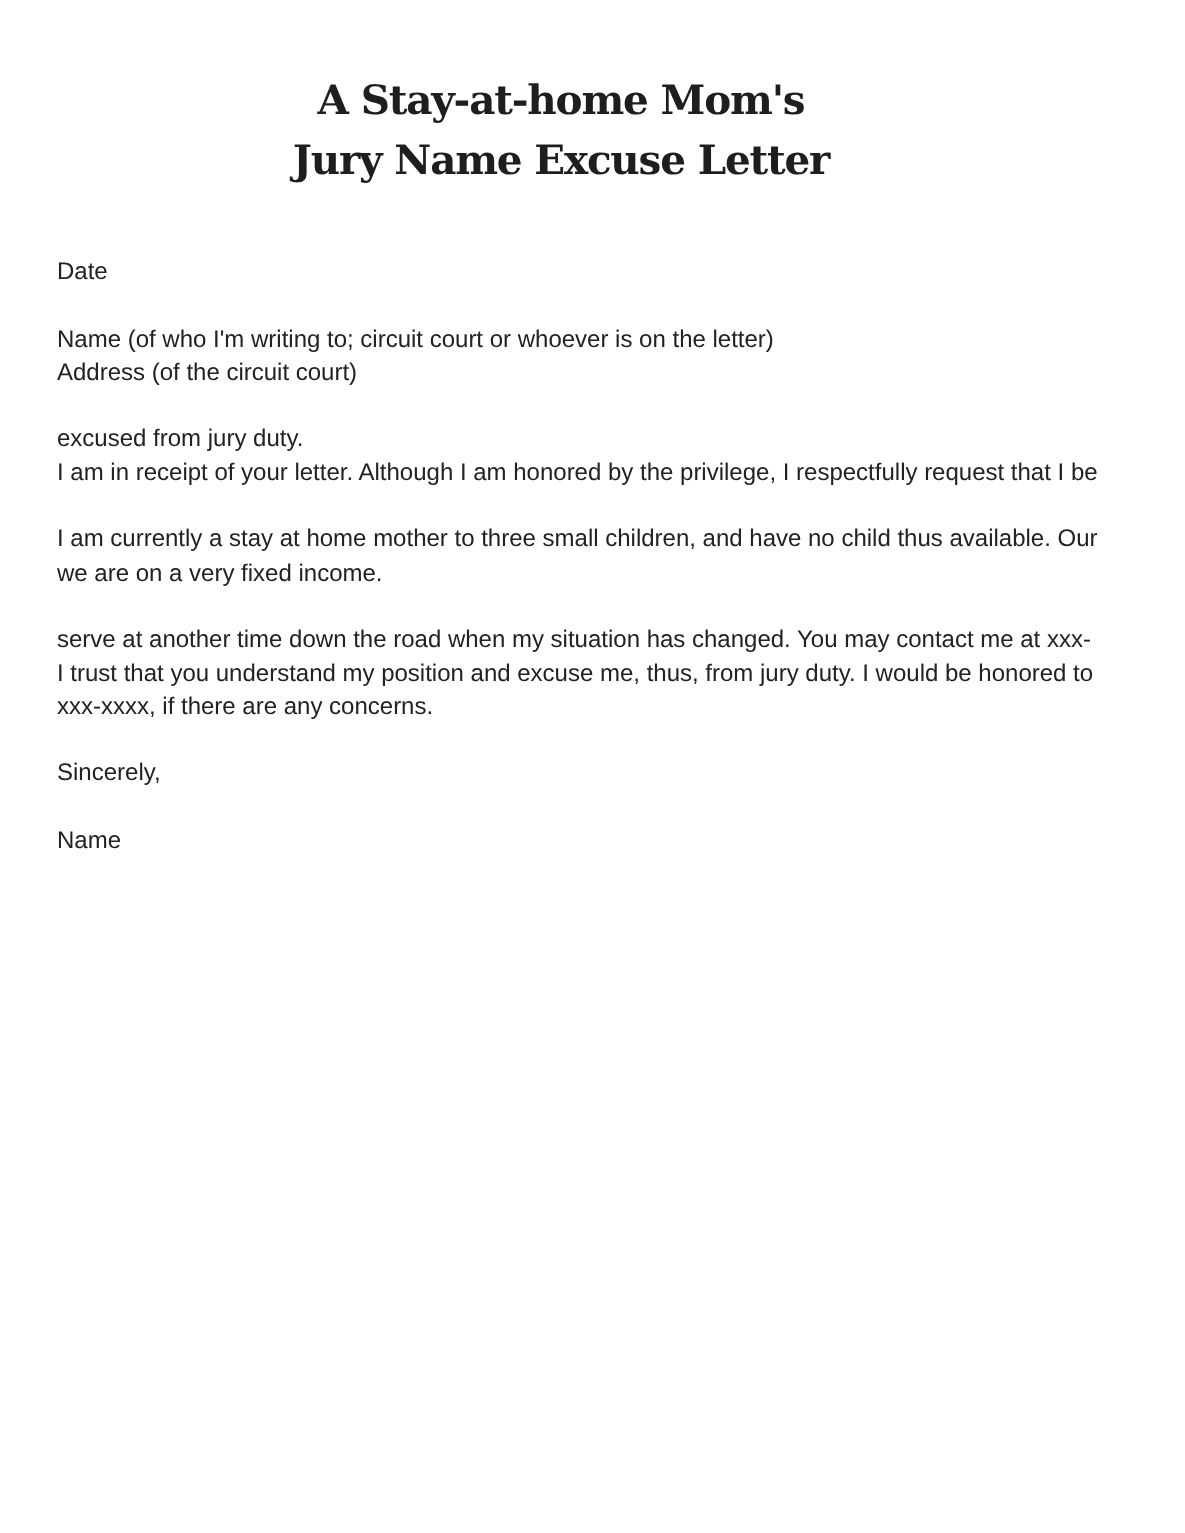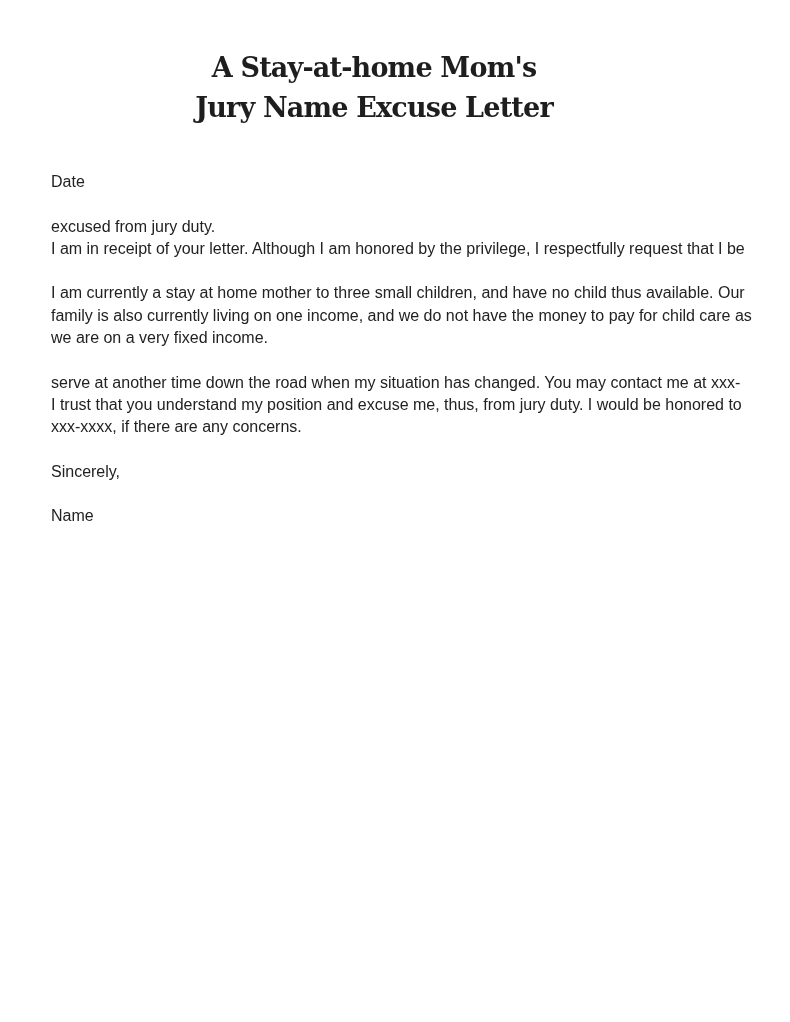--- a/index.html
+++ b/index.html
@@ -29,21 +29,21 @@
       font-family: "DejaVu Serif", "Liberation Serif", serif;
       font-weight: bold;
       font-size: 27px;
       line-height: 40px;
       letter-spacing: -0.8px;
       color: #1e1e1e;
     }
     .title .line { display: block; }
     .body {
       position: absolute;
-      left: 51px;
+      left: 38px;
       top: 171px;
       width: 720px;
       font-family: "Liberation Sans", sans-serif;
       font-size: 16px;
       line-height: 22.3px;
       color: #222222;
     }
     .para { margin: 0 0 22.3px 0; white-space: nowrap; }
     .para .ln { display: block; }
   </style>
@@ -56,29 +56,32 @@
     <span class="line">A Stay-at-home Mom's</span>
     <span class="line">Jury Name Excuse Letter</span>
   </h1>
 
   <div class="body">
 
     <p class="para">
       <span class="ln">Date</span>
     </p>
 
+    <p class="para">
+      <span class="ln">Name (of who I'm writing to; circuit court or whoever is on the letter)</span>
+      <span class="ln">Address (of the circuit court)</span>
+    </p>
 
     <p class="para">
       <span class="ln">excused from jury duty.</span>
       <span class="ln">I am in receipt of your letter. Although I am honored by the privilege, I respectfully request that I be</span>
     </p>
 
     <p class="para">
       <span class="ln">I am currently a stay at home mother to three small children, and have no child thus available. Our</span>
-      <span class="ln">family is also currently living on one income, and we do not have the money to pay for child care as</span>
       <span class="ln">we are on a very fixed income.</span>
     </p>
 
     <p class="para">
       <span class="ln">serve at another time down the road when my situation has changed. You may contact me at xxx-</span>
       <span class="ln">I trust that you understand my position and excuse me, thus, from jury duty. I would be honored to</span>
       <span class="ln">xxx-xxxx, if there are any concerns.</span>
     </p>
 
     <p class="para">

